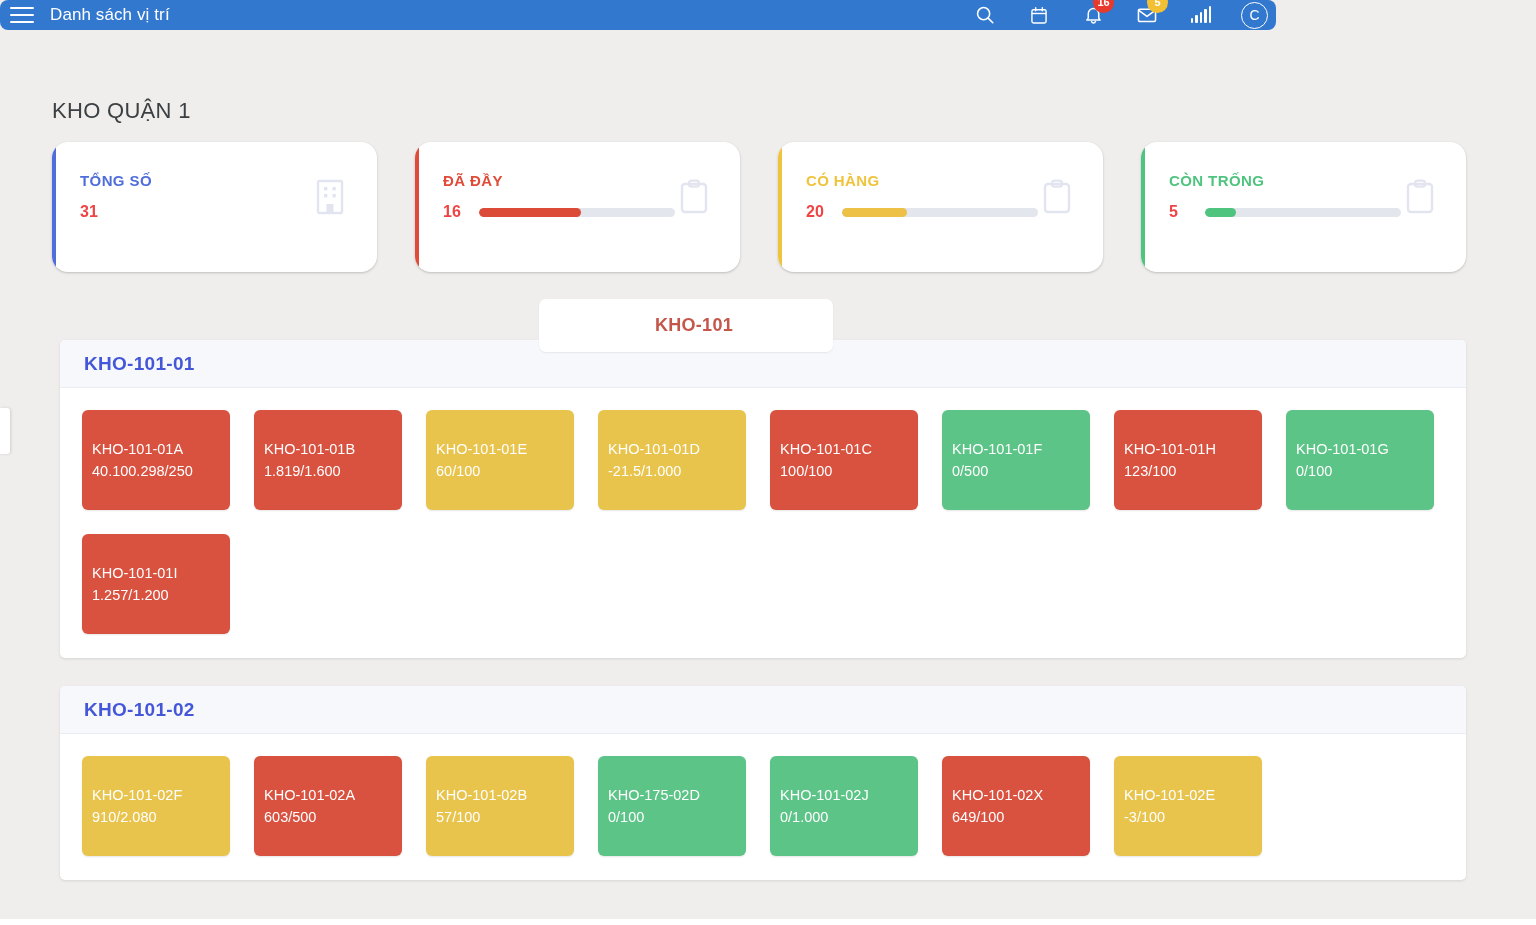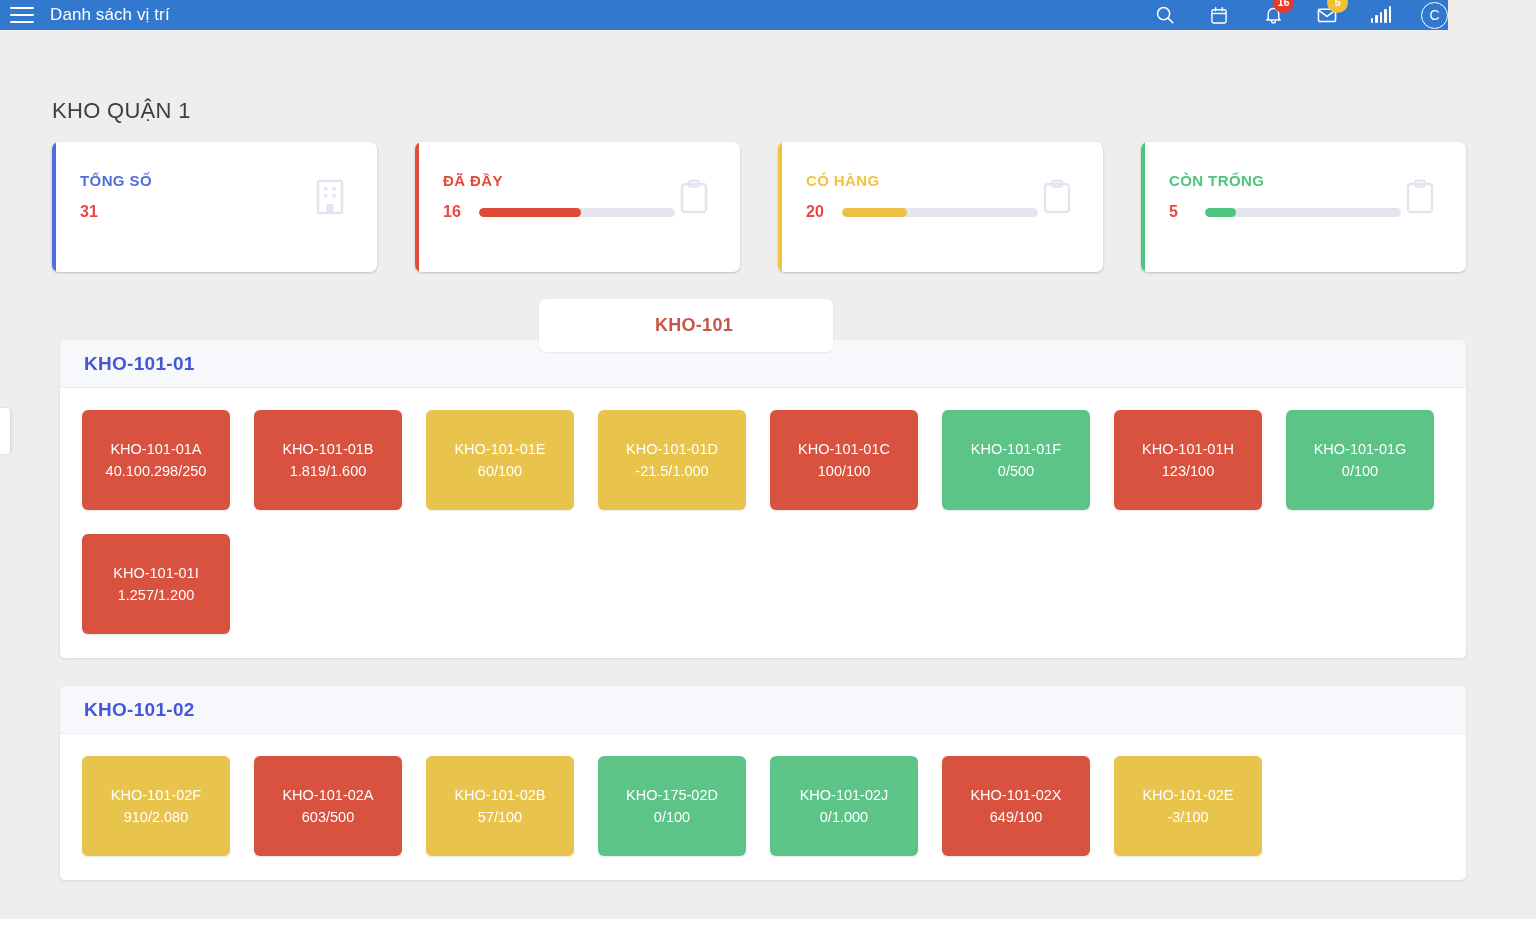--- a/index.html
+++ b/index.html
@@ -17,27 +17,28 @@
     width: 1536px;
     height: 925px;
     background: #efeeec;
     overflow: hidden;
   }
 
   
   .appbar {
     position: absolute;
     top: 0; left: 0;
-    width: 1448px;
+    width: 1276px;
     height: 30px;
     background: #3278ce;
     display: flex;
     align-items: center;
-    padding: 0 0 0 10px;
+    padding: 0 8px 0 10px;
     z-index: 40;
+    border-radius: 8px;
   }
   .hamburger {
     width: 26px; height: 20px;
     display: flex; flex-direction: column; justify-content: center;
     gap: 5px;
     cursor: pointer;
     flex: 0 0 auto;
   }
   .hamburger span {
     display: block; height: 2px; width: 24px; background: #fff; border-radius: 1px;
@@ -126,21 +127,21 @@
     top: 112px;
     width: 1414px;
     display: flex;
     gap: 38px;
   }
   .stat {
     position: relative;
     flex: 1 1 0;
     height: 130px;
     background: #ffffff;
-    border-radius: 7px;
+    border-radius: 16px;
     box-shadow: 0 1px 3px rgba(0,0,0,.14), 0 1px 2px rgba(0,0,0,.07);
     padding: 30px 20px 0 28px;
     overflow: hidden;
   }
   .stat::before {
     content: "";
     position: absolute;
     left: 0; top: 0; bottom: 0;
     width: 4px;
   }
@@ -245,21 +246,21 @@
     gap: 24px 24px;
   }
 
   
   .bin {
     width: 148px;
     min-height: 100px;
     border-radius: 6px;
     display: flex;
     flex-direction: column;
-    align-items: center;
+    align-items: flex-start;
     justify-content: center;
     color: #ffffff;
     font-size: 14.5px;
     line-height: 1.52;
     text-align: center;
     padding: 0 10px;
     cursor: pointer;
     box-shadow: 0 1px 2px rgba(0,0,0,.10);
     word-break: break-word;
   }

